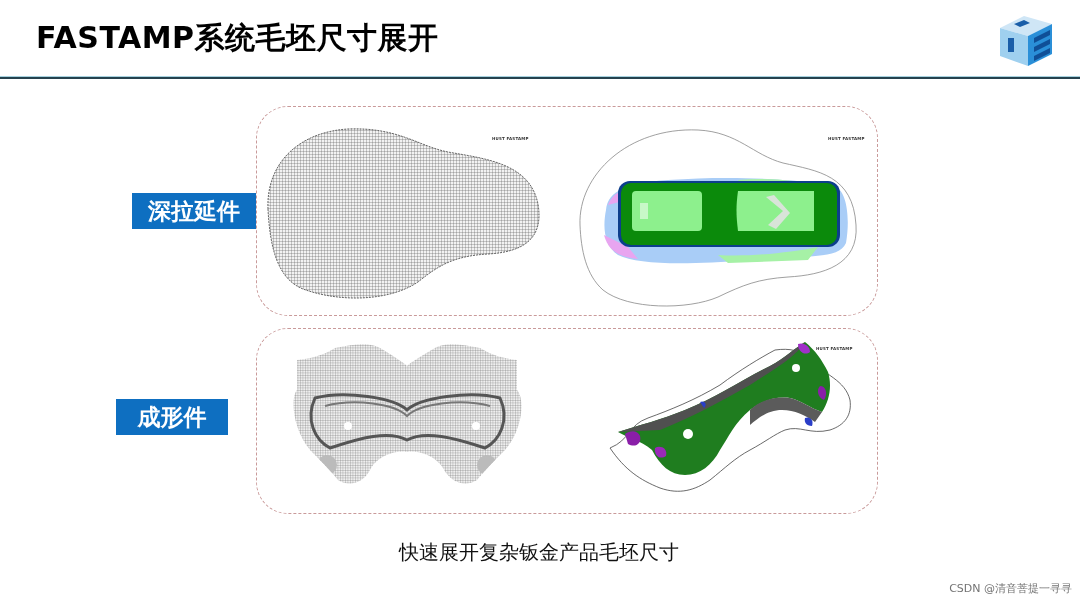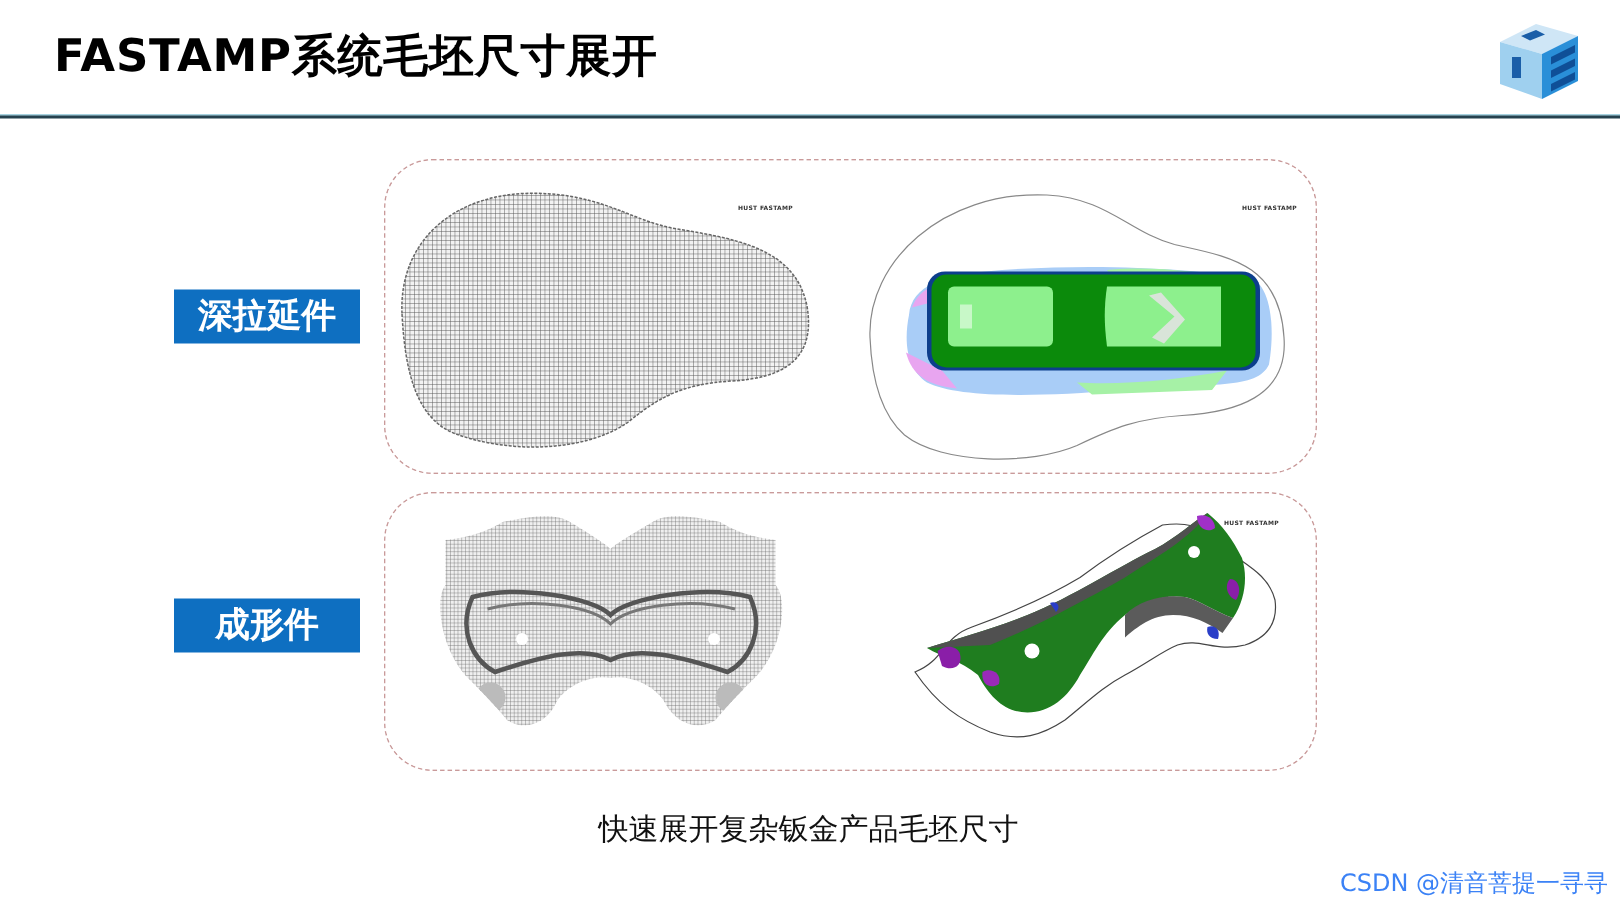--- a/index.html
+++ b/index.html
@@ -22,33 +22,33 @@
     position: absolute; left: 256px; width: 622px;
     border: 1.5px dashed #c99a9a; border-radius: 32px; box-sizing: border-box;
   }
   .panel.p1 { top: 106px; height: 210px; }
   .panel.p2 { top: 328px; height: 186px; }
   .label {
     position: absolute; left: 116px; height: 36px; background: #0e6fc1; color: #fff;
     font-size: 23px; font-weight: bold; line-height: 36px; text-align: center;
     box-sizing: border-box; padding: 0 8px;
   }
-  .label.l1 { top: 193px; width: 124px; }
-  .label.l2 { top: 399px; width: 124px; }
+  .label.l1 { top: 193px; width: 124px; margin-left: 16px; }
+  .label.l2 { top: 399px; width: 112px; }
   .fig { position: absolute; }
   .tag {
     position: absolute; font-size: 4px; font-weight: bold; color: #333;
     letter-spacing: 0.2px; white-space: nowrap;
   }
   .caption {
     position: absolute; left: 0; width: 1078px; top: 538px; text-align: center;
     font-size: 20px; color: #111; line-height: 28px;
   }
   .watermark {
-    position: absolute; right: 8px; top: 578px; font-size: 16px; color: #3b82f6;
+    position: absolute; right: 8px; top: 578px; font-size: 11px; color: #737373;
     line-height: 22px; white-space: nowrap;
   }
 </style>
 </head>
 <body>
 
 <div class="title">FASTAMP系统毛坯尺寸展开</div>
 <div class="divider"></div>
 
 <svg class="logo" viewBox="0 0 66 60">

